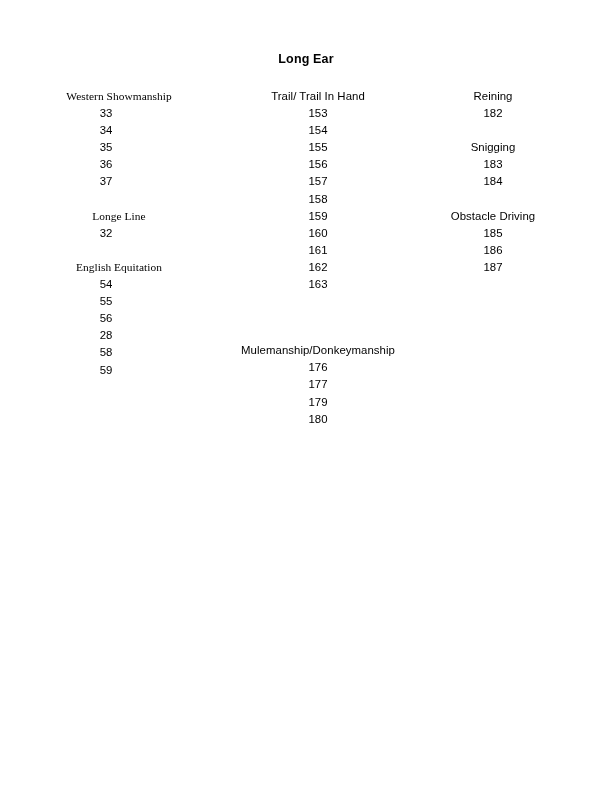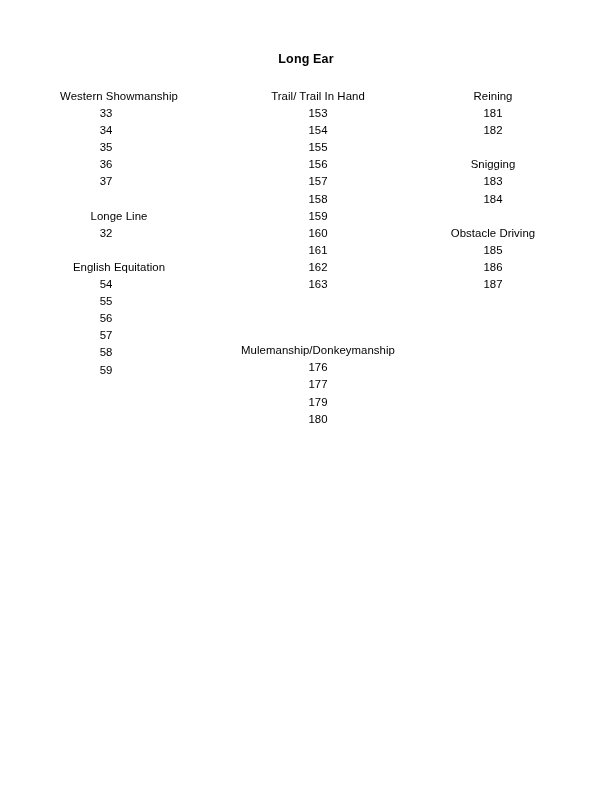--- a/index.html
+++ b/index.html
@@ -60,21 +60,21 @@
     visibility: hidden;
   }
   
   .row.heading {
     letter-spacing: 0.05px;
   }
   
   .col-1 .row.entry { padding-right: 26px; }
   .col-2 .row.entry { padding-right: 0px; }
   .col-3 .row.entry { padding-right: 2px; }
-  .col-1 .row.heading { padding-right: 0px; }
+  .col-1 .row.heading { padding-right: 0px; font-family: Liberation Serif, serif; }
   .col-2 .row.heading { padding-right: 0px; }
   .col-3 .row.heading { padding-right: 2px; }
   .col-2 .row.heading.wide { padding-right: 0px; margin-top: 32px; }
 </style>
 </head>
 <body>
 
 <div class="page">
 
   <div class="doc-title">Long Ear</div>
@@ -88,21 +88,21 @@
         <div class="row entry">36</div>
         <div class="row entry">37</div>
         <div class="row blank"></div>
         <div class="row heading">Longe Line</div>
         <div class="row entry">32</div>
         <div class="row blank"></div>
         <div class="row heading">English Equitation</div>
         <div class="row entry">54</div>
         <div class="row entry">55</div>
         <div class="row entry">56</div>
-        <div class="row entry">57</div>
+        <div class="row entry">28</div>
         <div class="row entry">58</div>
         <div class="row entry">59</div>
       </div>
     <div class="col col-2">
         <div class="row heading">Trail/ Trail In Hand</div>
         <div class="row entry">153</div>
         <div class="row entry">154</div>
         <div class="row entry">155</div>
         <div class="row entry">156</div>
         <div class="row entry">157</div>
@@ -114,21 +114,20 @@
         <div class="row entry">163</div>
         <div class="row blank"></div>
         <div class="row heading wide">Mulemanship/Donkeymanship</div>
         <div class="row entry">176</div>
         <div class="row entry">177</div>
         <div class="row entry">179</div>
         <div class="row entry">180</div>
       </div>
     <div class="col col-3">
         <div class="row heading">Reining</div>
-        <div class="row entry">181</div>
         <div class="row entry">182</div>
         <div class="row blank"></div>
         <div class="row heading">Snigging</div>
         <div class="row entry">183</div>
         <div class="row entry">184</div>
         <div class="row blank"></div>
         <div class="row heading">Obstacle Driving</div>
         <div class="row entry">185</div>
         <div class="row entry">186</div>
         <div class="row entry">187</div>

